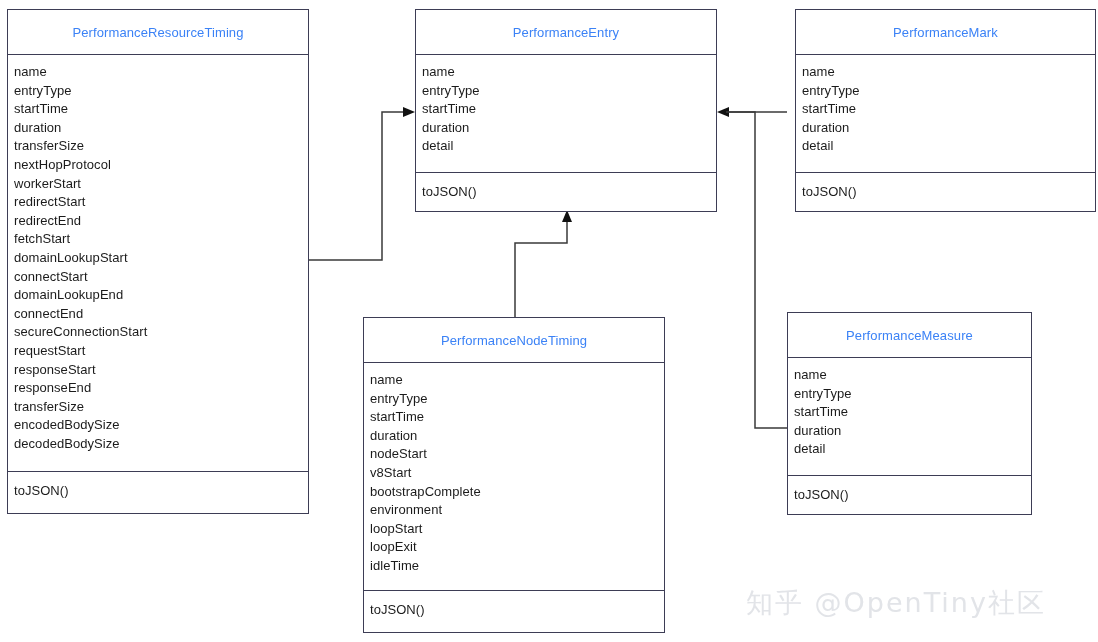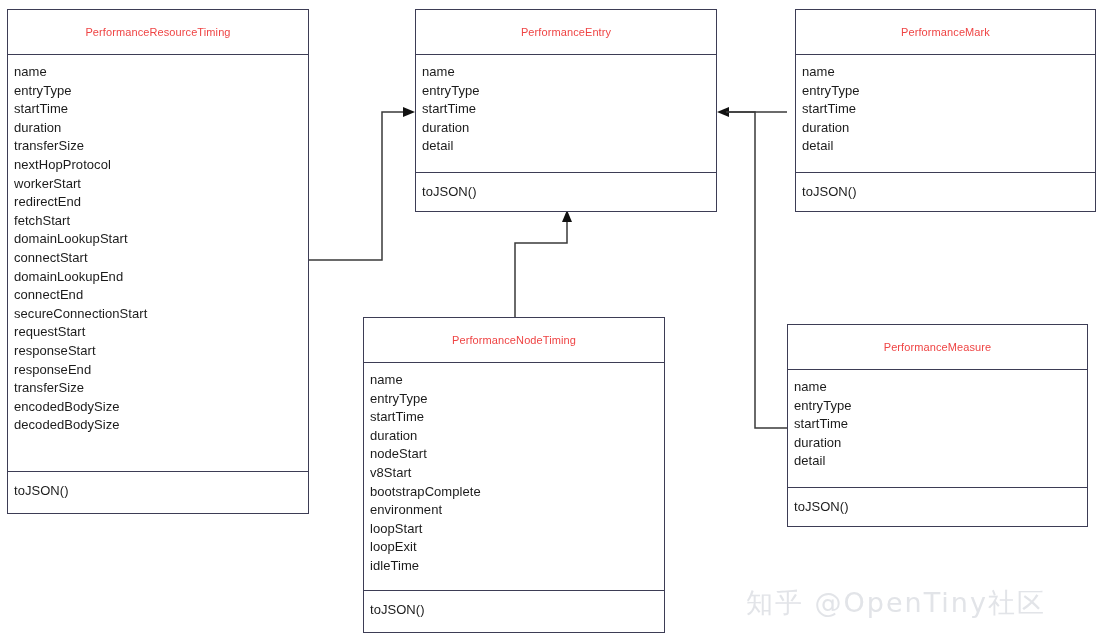--- a/index.html
+++ b/index.html
@@ -25,22 +25,22 @@
   .uml-class {
     position: absolute;
     box-sizing: border-box;
     background: #ffffff;
     border: 1.6px solid #3d3d55;
     z-index: 3;
   }
   .uml-title {
     box-sizing: border-box;
     text-align: right;
-    font-size: 11px;
-    color: #ef4444;
+    font-size: 13px;
+    color: #3b82f6;
     border-bottom: 1.6px solid #3d3d55;
     display: flex;
     align-items: center;
     justify-content: center;
     letter-spacing: 0.1px;
     white-space: nowrap;
   }
   .uml-attrs {
     box-sizing: border-box;
     border-bottom: 1.6px solid #3d3d55;
@@ -114,20 +114,21 @@
   <div class="uml-class" style="left:7px; top:9px; width:302px; height:505px;">
     <div class="uml-title" style="height:45px;">PerformanceResourceTiming</div>
     <div class="uml-attrs" style="height:417px;">
       <div class="uml-row">name</div>
       <div class="uml-row">entryType</div>
       <div class="uml-row">startTime</div>
       <div class="uml-row">duration</div>
       <div class="uml-row">transferSize</div>
       <div class="uml-row">nextHopProtocol</div>
       <div class="uml-row">workerStart</div>
+      <div class="uml-row">redirectStart</div>
       <div class="uml-row">redirectEnd</div>
       <div class="uml-row">fetchStart</div>
       <div class="uml-row">domainLookupStart</div>
       <div class="uml-row">connectStart</div>
       <div class="uml-row">domainLookupEnd</div>
       <div class="uml-row">connectEnd</div>
       <div class="uml-row">secureConnectionStart</div>
       <div class="uml-row">requestStart</div>
       <div class="uml-row">responseStart</div>
       <div class="uml-row">responseEnd</div>
@@ -161,21 +162,21 @@
       <div class="uml-row">entryType</div>
       <div class="uml-row">startTime</div>
       <div class="uml-row">duration</div>
       <div class="uml-row">detail</div>
     </div>
     <div class="uml-methods">
       <div class="uml-row">toJSON()</div>
     </div>
   </div>
 
-  <div class="uml-class" style="left:787px; top:324px; width:301px; height:203px;">
+  <div class="uml-class" style="left:787px; top:312px; width:245px; height:203px;">
     <div class="uml-title" style="height:45px;">PerformanceMeasure</div>
     <div class="uml-attrs" style="height:118px;">
       <div class="uml-row">name</div>
       <div class="uml-row">entryType</div>
       <div class="uml-row">startTime</div>
       <div class="uml-row">duration</div>
       <div class="uml-row">detail</div>
     </div>
     <div class="uml-methods">
       <div class="uml-row">toJSON()</div>

